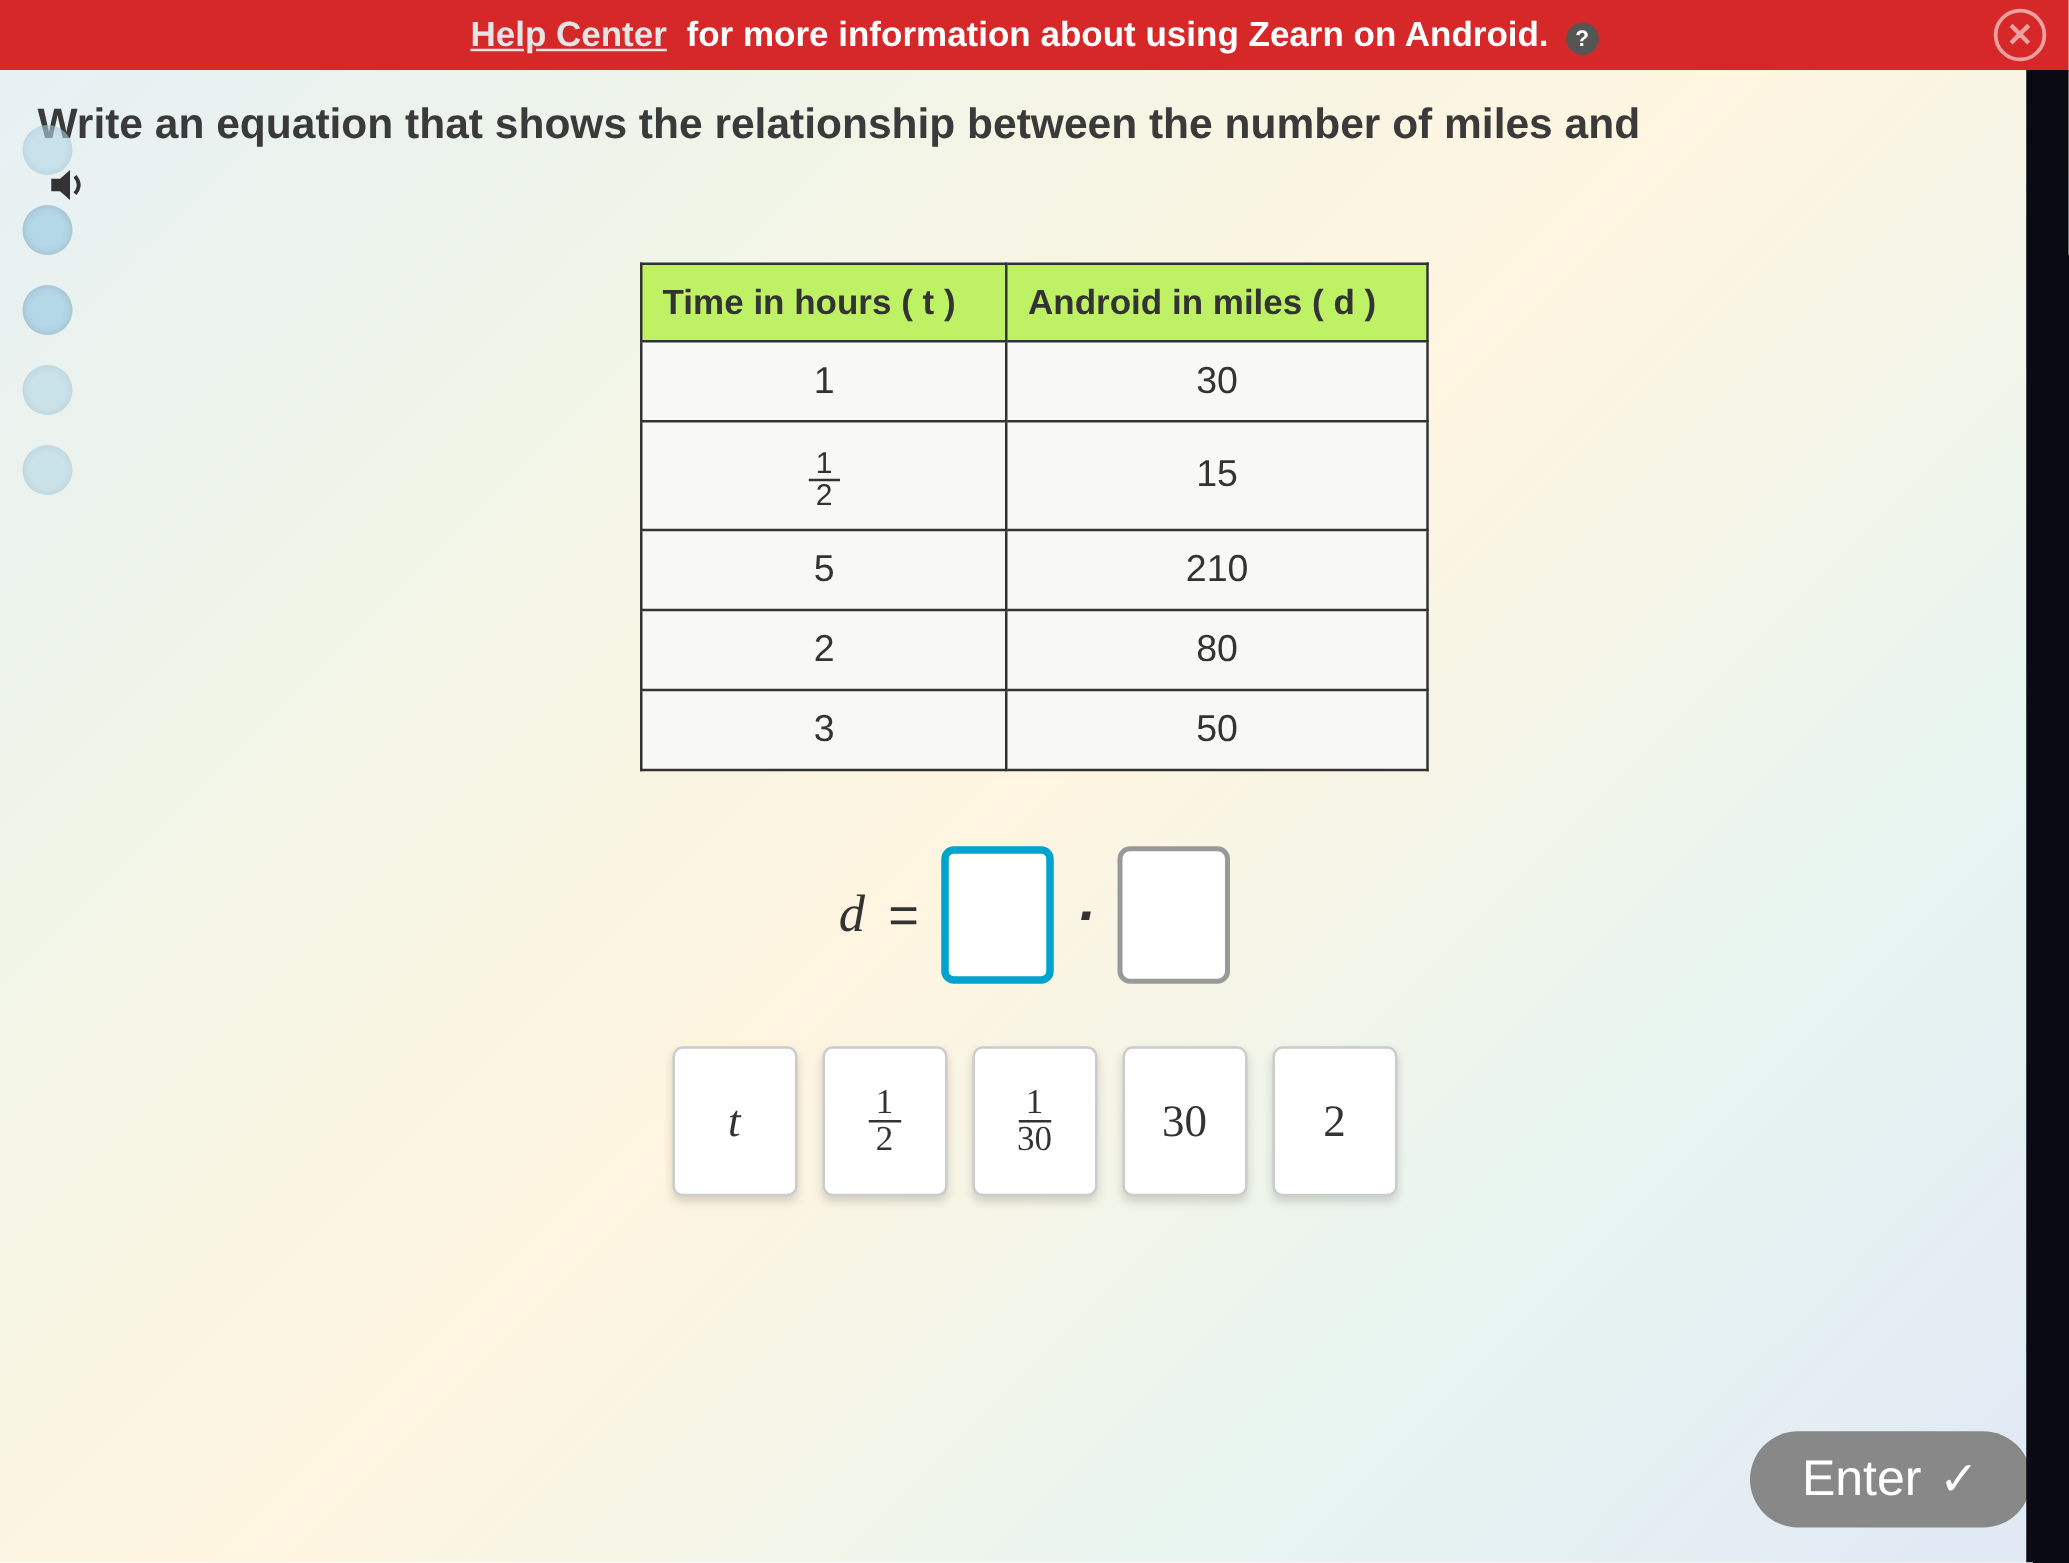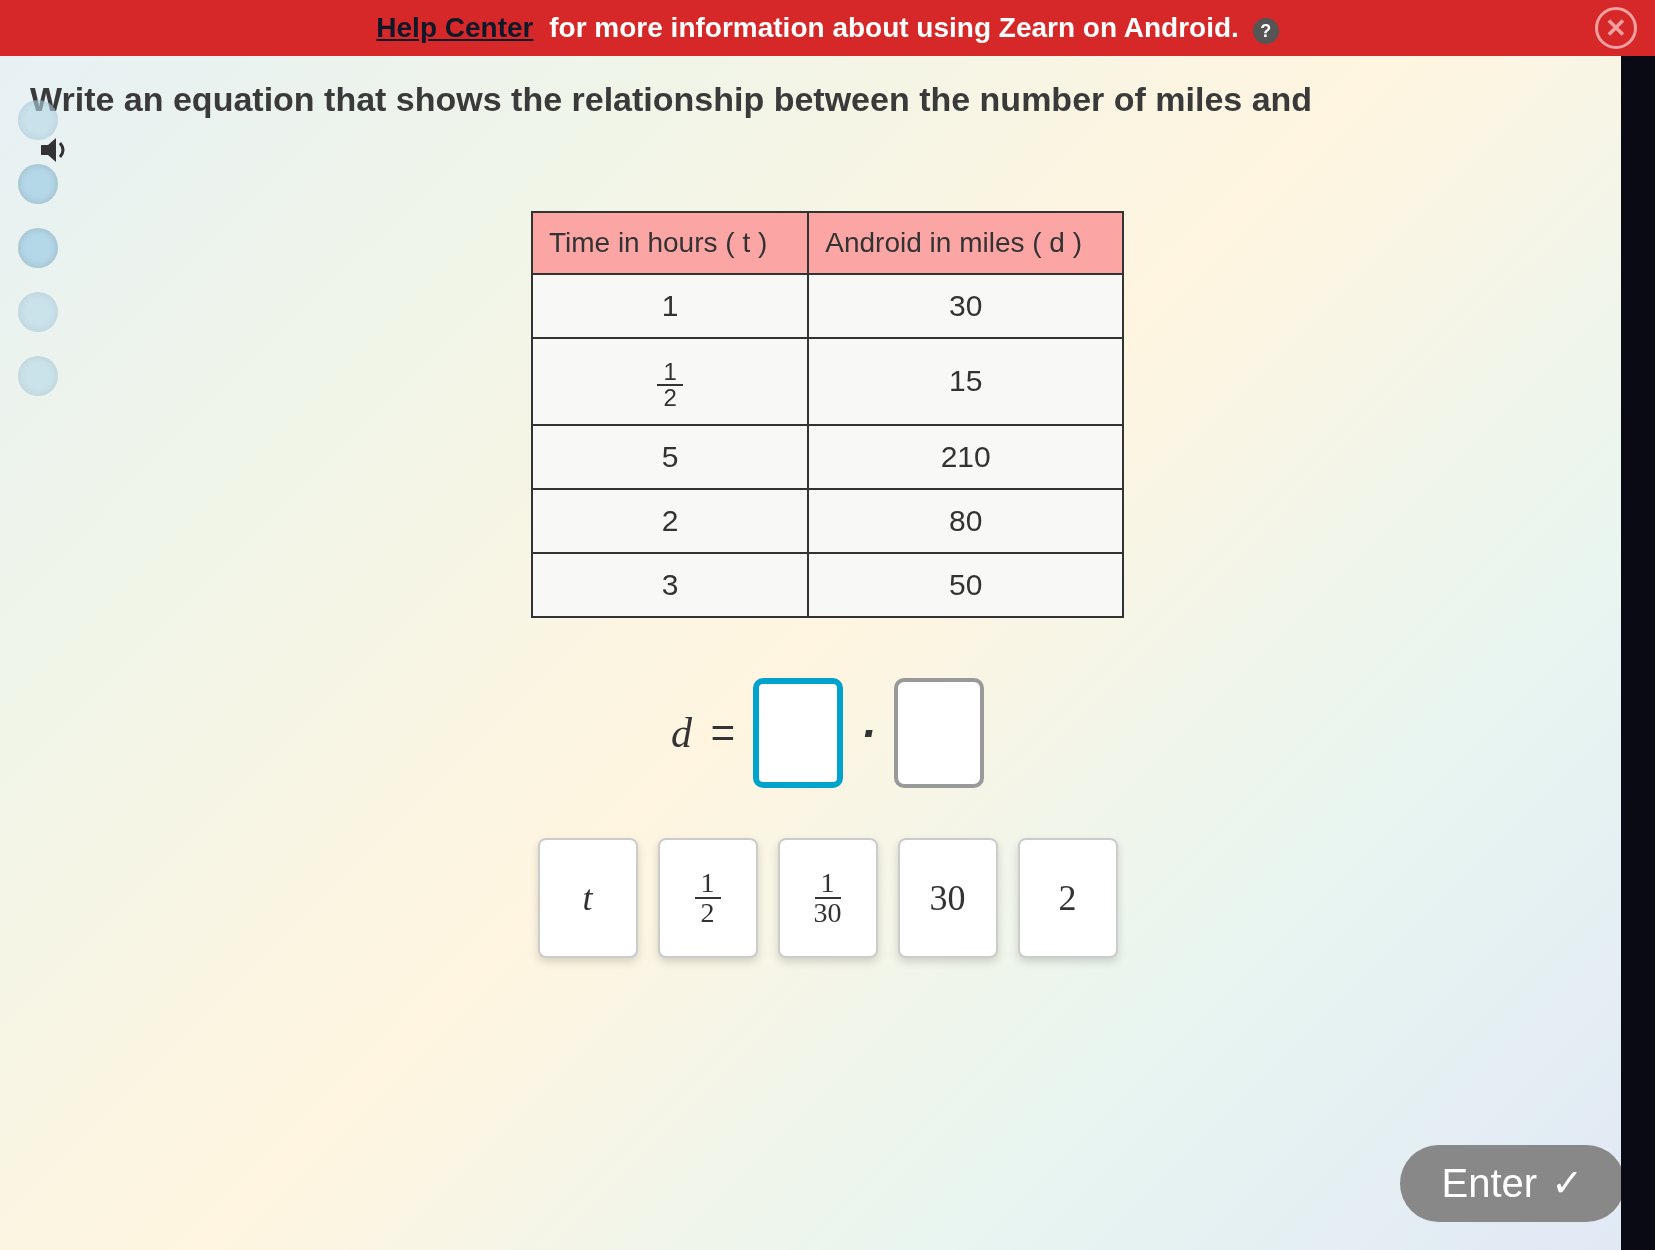--- a/index.html
+++ b/index.html
@@ -16,21 +16,21 @@
       color: #fff;
       font-weight: bold;
       font-size: 28px;
       padding: 10px 30px;
       display: flex;
       align-items: center;
       justify-content: center;
       position: relative;
       height: 56px;
     }
-    .help-link { color: #0f172a; text-decoration: underline; margin-right: 8px; }
+    .help-link { color: #e5e5e5; text-decoration: underline; margin-right: 8px; }
     .close-btn {
       position: absolute;
       right: 18px;
       top: 50%;
       transform: translateY(-50%);
       width: 42px; height: 42px;
       border: 3px solid #f0a0a0;
       border-radius: 50%;
       display:flex; align-items:center; justify-content:center;
       color:#f0a0a0; font-size:26px; font-weight:bold;
@@ -62,21 +62,21 @@
       border-collapse: collapse;
       background: #f8f9f7;
     }
     .data-table th, .data-table td {
       border: 2px solid #333;
       padding: 14px 40px;
       font-size: 30px;
       color:#333;
       text-align:center;
     }
-    .data-table th { background:#fca5a5; font-weight:normal; font-size:28px;padding-left:16px; }
+    .data-table th { background:#bef264; font-weight:bold; font-size:28px;padding-left:16px; }
     .frac {
       display:inline-flex; flex-direction:column; align-items:center;
       font-size:24px; line-height:1;
     }
     .frac .num { border-bottom:2px solid #333; padding:0 6px; }
     .frac .den { padding:0 6px; }
     .equation-area {
       display:flex; justify-content:center; align-items:center; gap:18px;
       margin-top:60px; font-size:42px; font-style:italic; color:#333;
     }
@@ -96,21 +96,21 @@
       border-radius:8px; box-shadow:0 4px 8px rgba(0,0,0,0.15);
       display:flex; align-items:center; justify-content:center;
       font-size:36px; color:#333; cursor:grab; font-family:'Times New Roman', serif;
     }
     .tile .frac { font-size:28px; }
     .tile.italic { font-style:italic; }
     .enter-btn {
       position:absolute; right:30px; bottom:28px;
       background:#888; color:#fff; font-size:40px;
       padding:16px 42px; border:none; border-radius:40px;
-      display:flex; align-items:flex-start; gap:14px; cursor:pointer;
+      display:flex; align-items:flex-end; gap:14px; cursor:pointer;
     }
     .check { font-size:38px; }
     .right-edge {
       position:absolute; right:0; top:56px; bottom:0; width:34px;
       background:#0a0a15;
     }
   </style>
 </head>
 <body>
 

